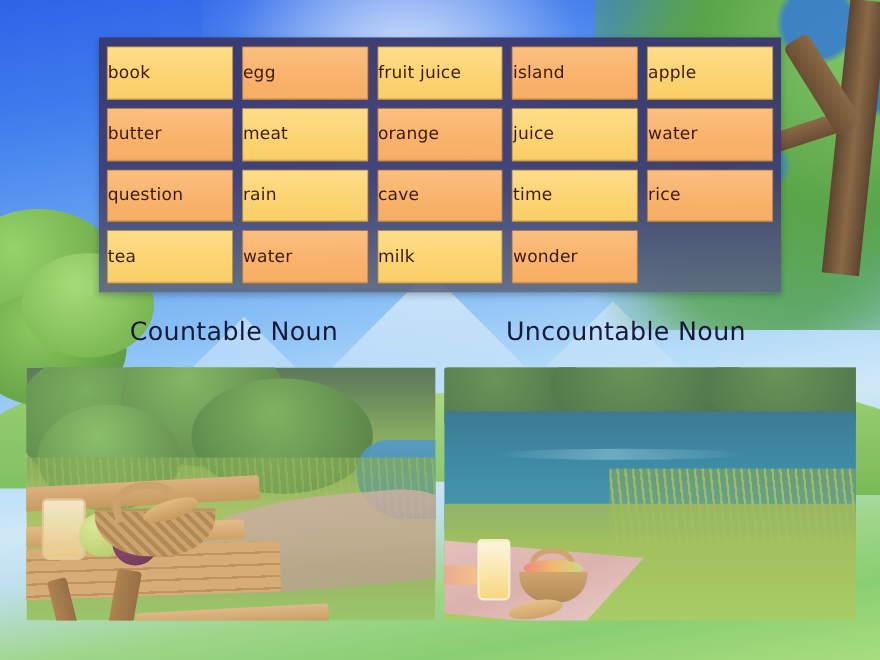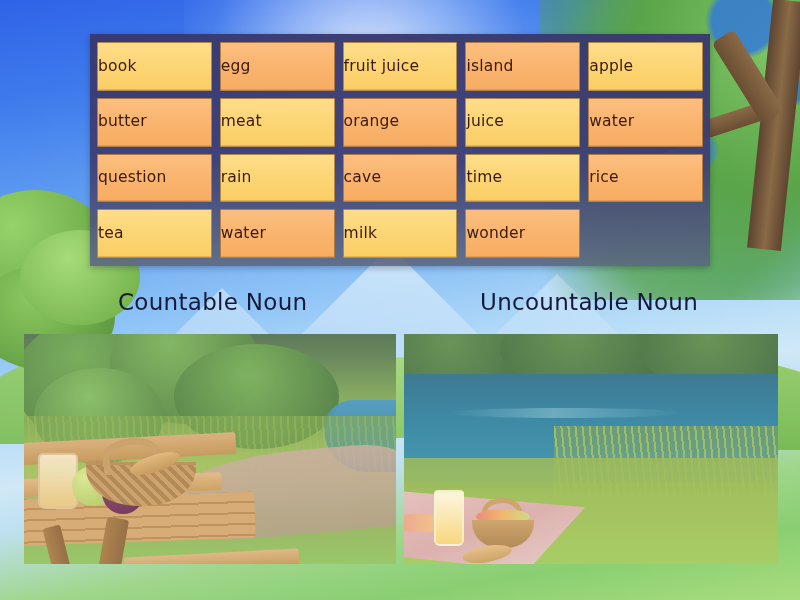--- a/index.html
+++ b/index.html
@@ -157,21 +157,21 @@
     position: absolute;
     top: 289px;
     font-family: "DejaVu Sans", sans-serif;
     font-size: 23px;
     color: #151a3a;
     letter-spacing: .3px;
     white-space: nowrap;
     user-select: none;
   }
   #label-countable   { left: 118px; }
-  #label-uncountable { left: 480px; }
+  #label-uncountable { left: 460px; }
 
   
   .dropzone {
     position: absolute;
     top: 334px;
     height: 230px;
     overflow: hidden;
     background-color: rgba(255,255,255,0.10);
     box-shadow: inset 0 0 0 1px rgba(255,255,255,0.22);
   }

